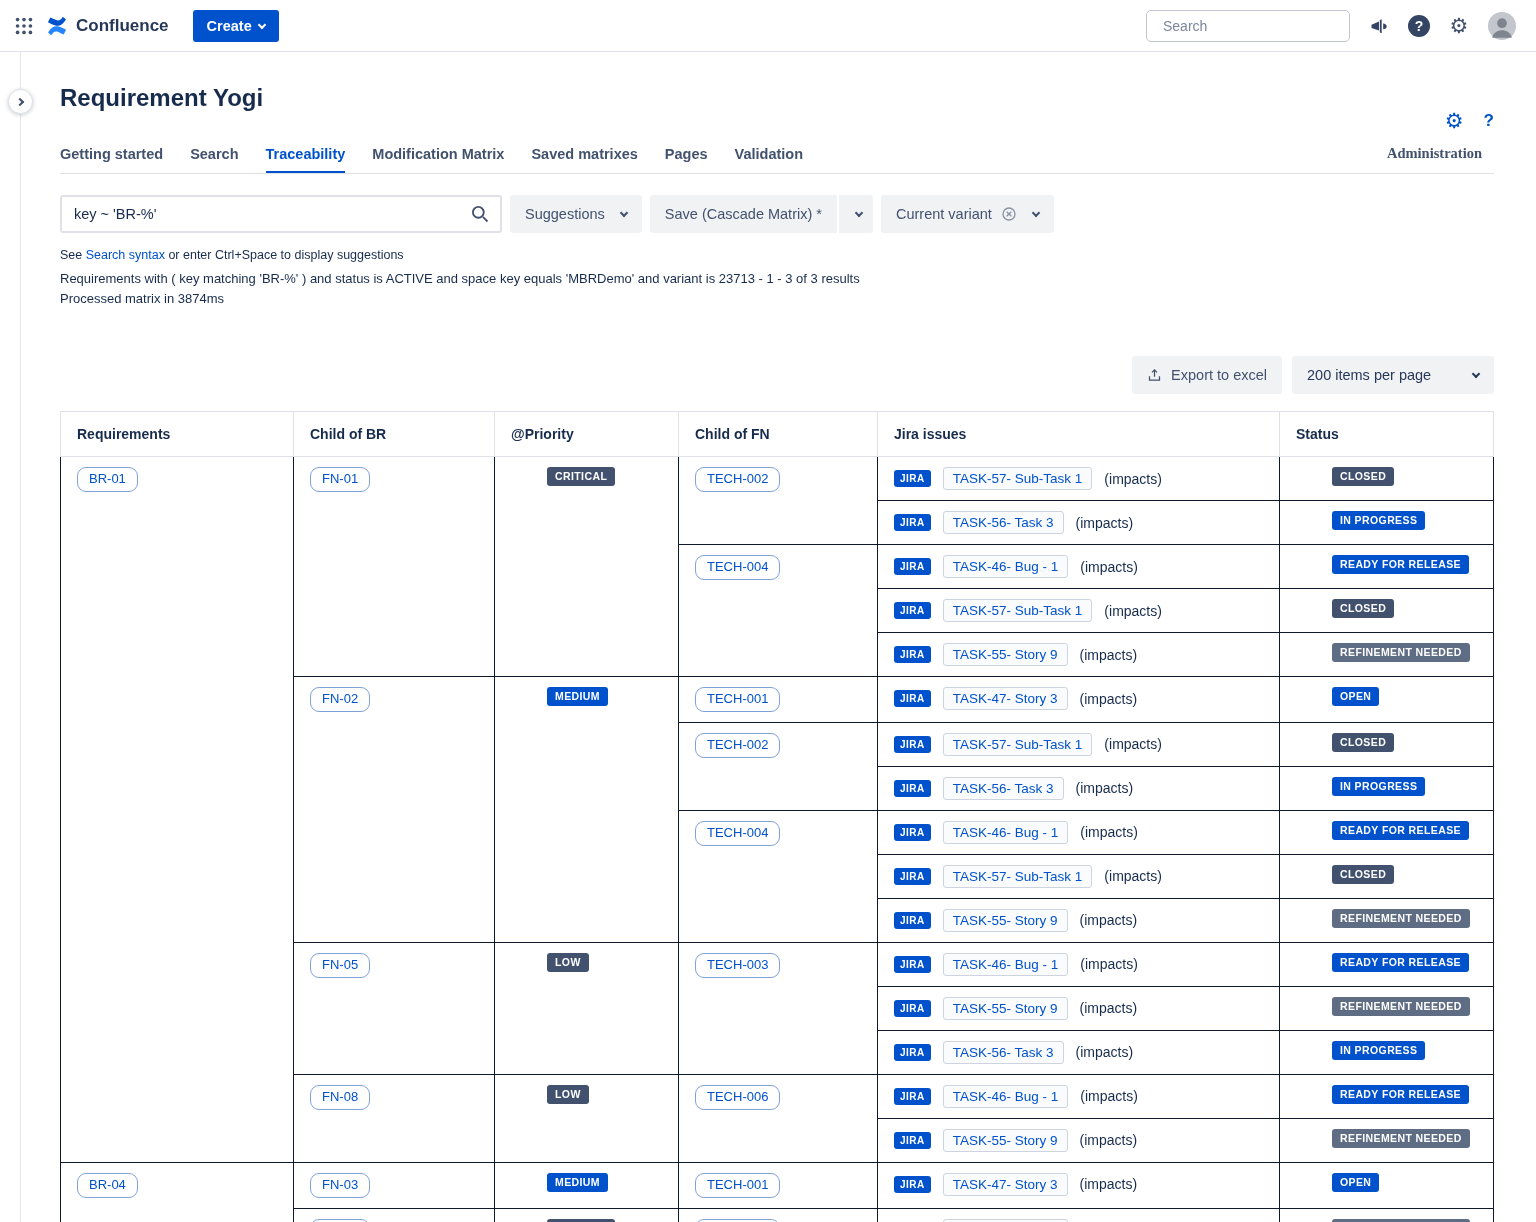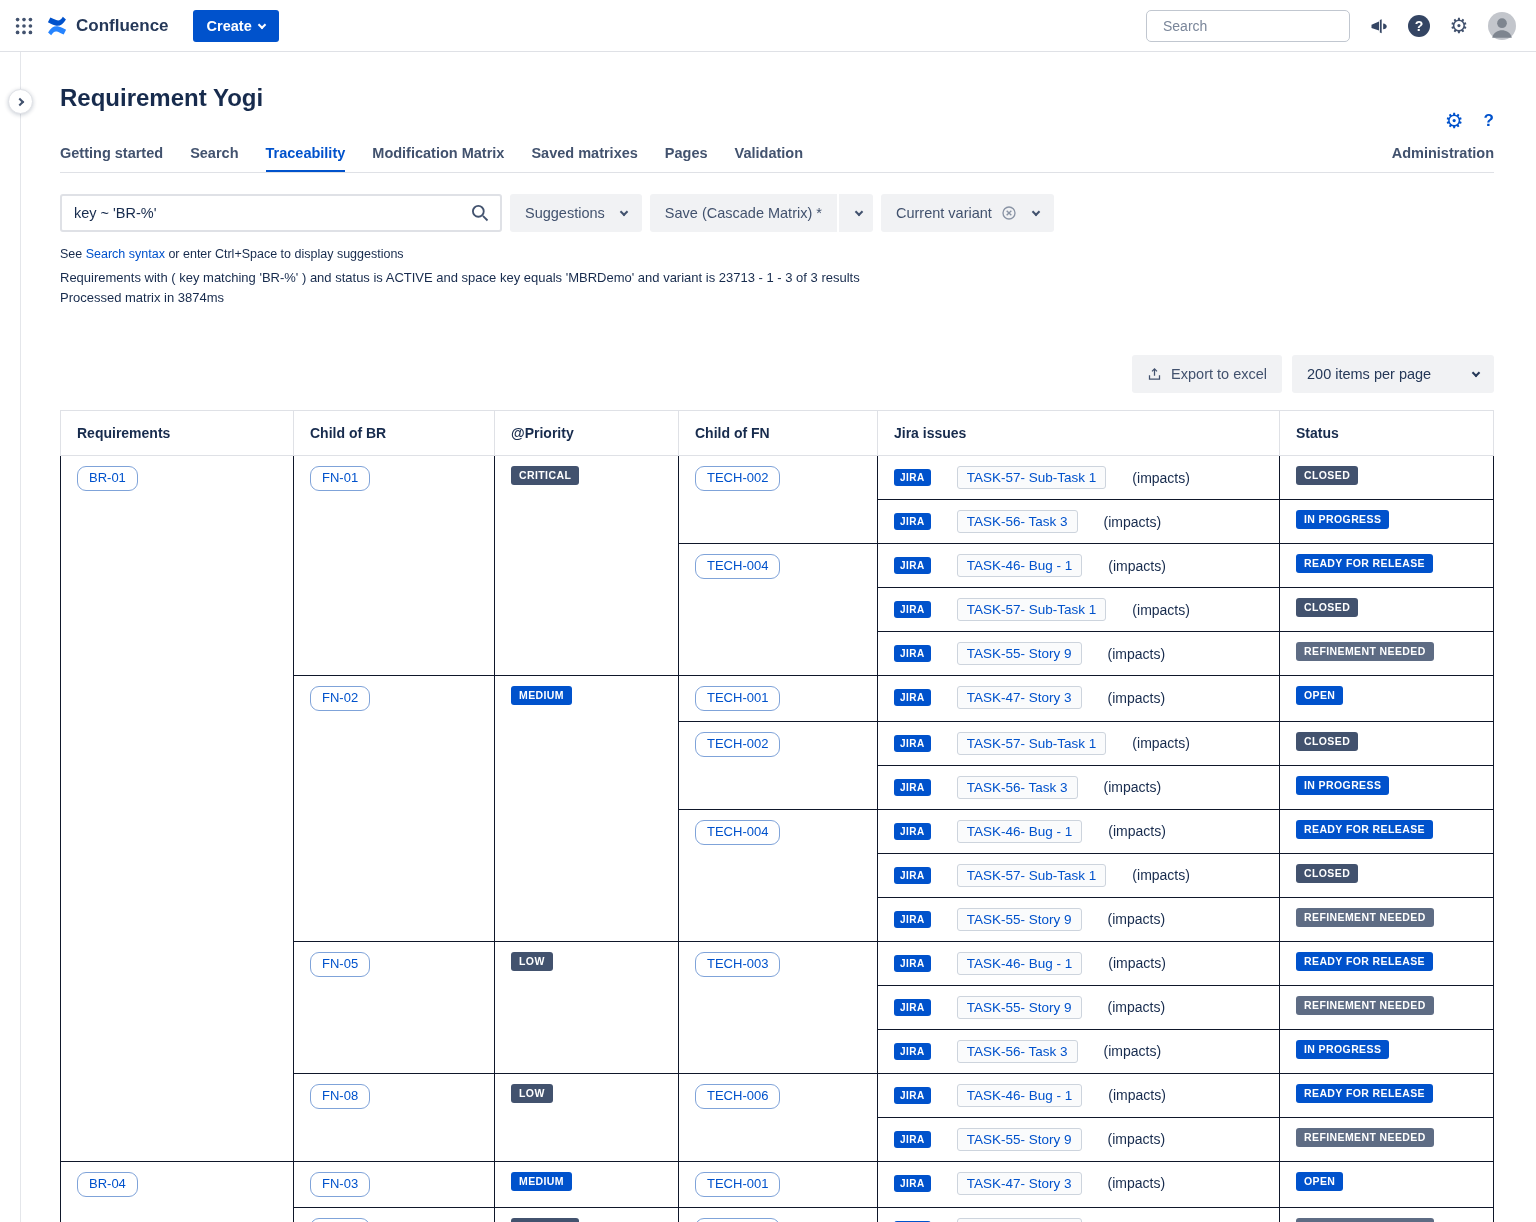--- a/index.html
+++ b/index.html
@@ -41,21 +41,21 @@
   
   .content { margin:0 42px 0 60px; padding-top:22px; position:relative; }
   h1.page-title { font-size:24px; font-weight:700; color:#172B4D; margin-top:10px; }
   .page-icons { position:absolute; right:0; top:58px; display:flex; align-items:center; gap:20px; }
   .page-gear { font-size:21px; color:#0052CC; line-height:1; }
   .page-help { font-size:17px; font-weight:700; color:#0052CC; }
 
   .tabs { display:flex; align-items:flex-end; margin-top:33px; border-bottom:1px solid #DFE1E6; }
   .tab { margin-right:27px; padding-bottom:11px; font-size:14.5px; font-weight:600; color:#42526E; cursor:pointer; }
   .tab.active { color:#0052CC; box-shadow:inset 0 -2px 0 #0052CC; }
-  .tab.admin { margin:0 0 0 auto; }
+  .tab.admin { margin:0 12px 0 auto;font-family:Liberation Serif, serif; }
 
   
   .query-row { display:flex; align-items:center; margin-top:21px; }
   .query-box { width:442px; height:38px; border:2px solid #DFE1E6; border-radius:3px;
     display:flex; align-items:center; padding:0 10px 0 12px; }
   .query-box input { flex:1; border:none; outline:none; font-size:14.5px; color:#172B4D; font-family:inherit; }
   .btn { height:38px; background:#F1F2F4; border:none; border-radius:3px; color:#42526E;
     font-size:14.5px; font-weight:500; padding:0 15px; display:inline-flex; align-items:center; gap:9px;
     cursor:pointer; font-family:inherit; }
   .gap8 { margin-left:8px; }
@@ -74,22 +74,22 @@
   .page-size { width:202px; justify-content:space-between; color:#253858; font-weight:500;}
 
   
   table.matrix { width:100%; border-collapse:collapse; table-layout:fixed; margin-top:17px; }
   .matrix th { text-align:left; font-size:14px; font-weight:700; color:#172B4D;
     padding:14px 16px; border:1px solid #DFE1E6; background:#fff; }
   .matrix td { vertical-align:top; padding:10px 16px; border:1px solid #0f172a; font-size:14px; }
   .req-pill { display:inline-block; border:1px solid #7FA3D9; color:#0052CC; background:#fff;
     border-radius:9px; padding:2px 11px; font-size:13px; line-height:1.45; cursor:pointer; }
   .badge { display:inline-block; font-size:10.5px; font-weight:700; color:#fff; padding:3px 8px;
-    border-radius:3px; letter-spacing:.4px; line-height:1.25; white-space:nowrap; }
-  .jira-cell { display:flex; align-items:center; gap:26px; }
+    border-radius:3px; letter-spacing:.4px; line-height:1.25; white-space:nowrap;margin-left:36px; }
+  .jira-cell { display:flex; align-items:center; gap:12px; }
   .jira-badge { background:#0052CC; color:#fff; font-size:10px; font-weight:700;
     border-radius:3px; padding:3px 6px; letter-spacing:.5px; }
   .task-pill { display:inline-block; border:1px solid #CDD4DD; background:#FAFBFC; color:#0052CC;
     border-radius:3px; padding:3px 9px; font-size:13.5px; text-decoration:none; cursor:pointer; white-space:nowrap;}
   .impacts { color:#172B4D; font-size:14px; }
 </style>
 </head>
 <body>
 
 <header class="topnav">

